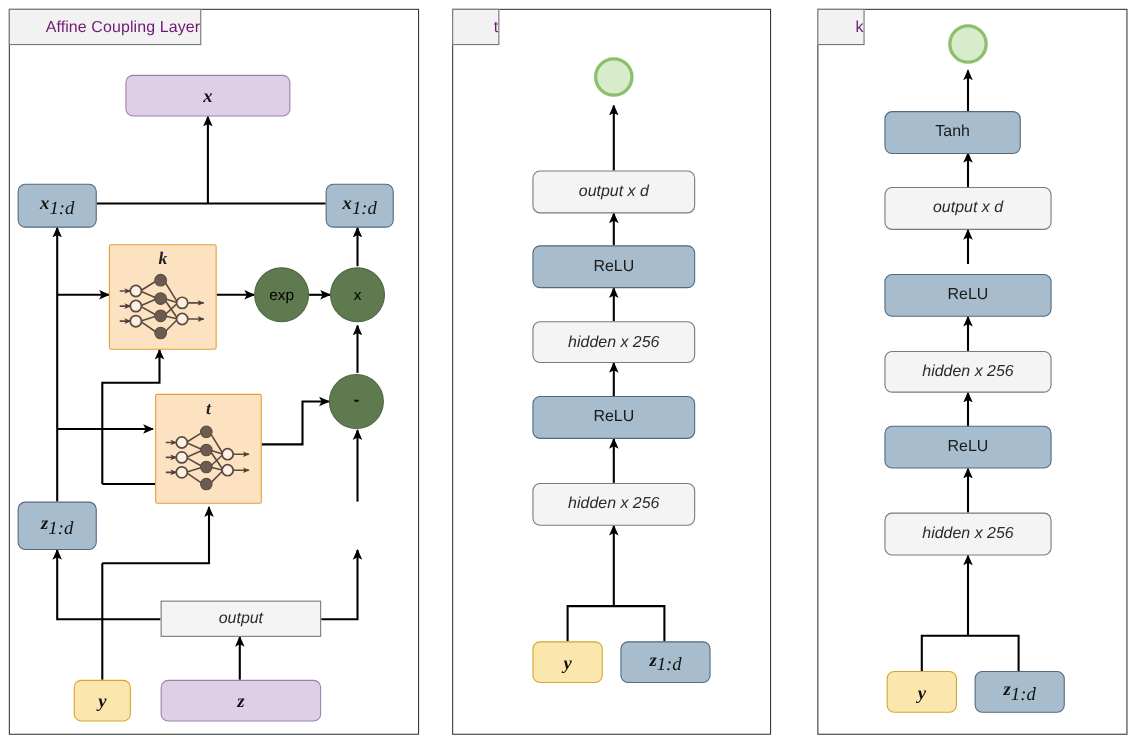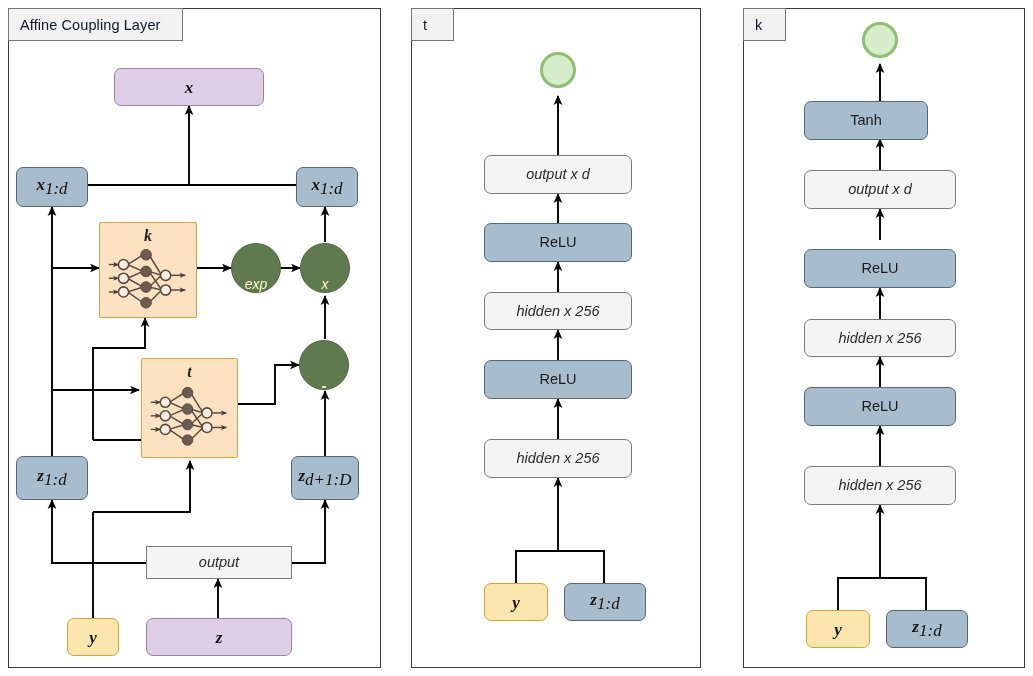--- a/index.html
+++ b/index.html
@@ -23,22 +23,23 @@
     box-sizing:border-box;
   }
   .panel-title{
     position:absolute;
     background:#f2f2f2;
     border:1.4px solid #767676;
     box-sizing:border-box;
     display:flex;align-items:center;
     padding-left:11px;
     font-size:14.5px;
-    color:#0f172a;
+    color:#701a75;
     letter-spacing:.1px;
+    justify-content:flex-end;
   }
 
   
   .node{
     position:absolute;
     box-sizing:border-box;
     display:flex;align-items:center;justify-content:center;
     text-align:center;
     font-size:14.5px;
     color:#2b2b2b;
@@ -77,25 +78,24 @@
     vertical-align:sub;
     letter-spacing:0;
   }
 
   
   .op{
     position:absolute;
     border-radius:50%;
     background:#5f7a4f;
     border:1.3px solid #4d6641;
-    color:#fef9c3;
-    display:flex;align-items:flex-end;justify-content:center;
+    color:#000000;
+    display:flex;align-items:center;justify-content:center;
     font-size:14px;
     box-sizing:border-box;
-    font-style:italic;
   }
   .op.minus{font-size:15px;font-weight:bold;line-height:0;padding-bottom:3px;}
   .endpoint{
     position:absolute;
     border-radius:50%;
     background:#d6ecca;
     border:3px solid #8cbf6e;
     box-sizing:border-box;
   }
 </style>
@@ -254,23 +254,20 @@
     <span>x</span>
   </div>
   <div class="op minus" style="left:299px;top:340px;width:50px;height:50px;">
     <span>-</span>
   </div>
 
   <div class="node blue" style="left:16px;top:456px;width:72px;height:44px;">
     <span class="math"><span>z</span><span class="sub">1:d</span></span>
   </div>
 
-  <div class="node blue" style="left:291px;top:456px;width:68px;height:44px;">
-    <span class="math"><span>z</span><span class="sub">d+1:D</span></span>
-  </div>
 
   <div class="node grey square" style="left:146px;top:546px;width:146px;height:33px;">
     <span>output</span>
   </div>
 
   <div class="node yellow" style="left:67px;top:618px;width:52px;height:38px;">
     <span class="math">y</span>
   </div>
 
   <div class="node purple" style="left:146px;top:618px;width:146px;height:38px;">

